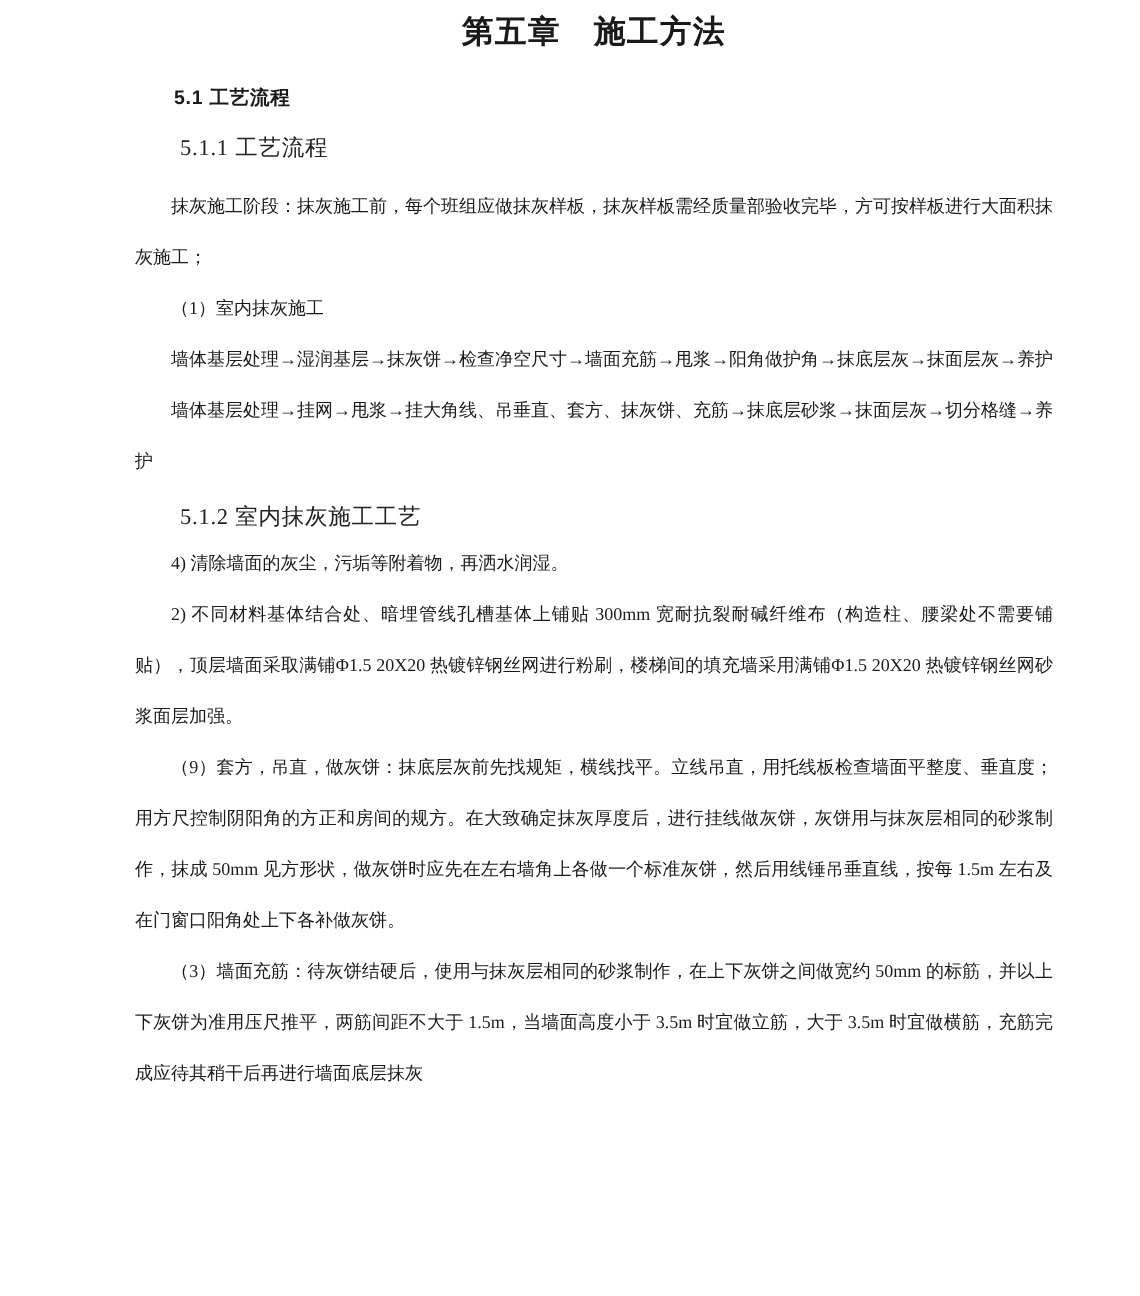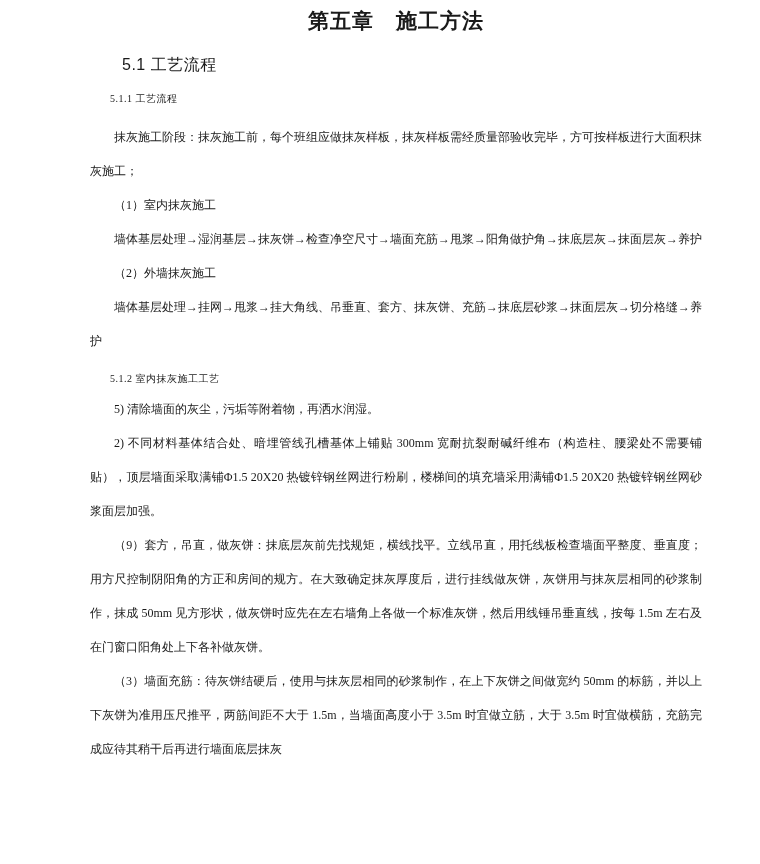--- a/index.html
+++ b/index.html
@@ -20,29 +20,29 @@
   }
   .doc-title {
     text-align: center;
     font-size: 21px;
     font-weight: bold;
     line-height: 32px;
     letter-spacing: 1px;
   }
   .heading-1 {
     font-family: "Liberation Sans", "DejaVu Sans", sans-serif;
-    font-size: 16px;
-    font-weight: normal;
+    font-size: 13px;
+    font-weight: bold;
     line-height: 26px;
     margin-top: 15px;
     text-indent: 2em;
     letter-spacing: 0.5px;
   }
   .heading-2 {
-    font-size: 10px;
+    font-size: 15px;
     font-weight: normal;
     line-height: 26px;
     margin-top: 8px;
     text-indent: 2em;
     color: #222222;
     letter-spacing: 0.5px;
   }
   .para {
     font-size: 12px;
     line-height: 34px;
@@ -65,28 +65,27 @@
   <div class="heading-1">5.1  工艺流程</div>
 
   <div class="heading-2">5.1.1  工艺流程</div>
 
   <p class="para first">抹灰施工阶段：抹灰施工前，每个班组应做抹灰样板，抹灰样板需经质量部验收完毕，方可按样板进行大面积抹灰施工；</p>
 
   <p class="para">（1）室内抹灰施工</p>
 
   <p class="para">墙体基层处理→湿润基层→抹灰饼→检查净空尺寸→墙面充筋→甩浆→阳角做护角→抹底层灰→抹面层灰→养护</p>
 
-  <p class="para">（2）外墙抹灰施工</p>
 
   <p class="para">墙体基层处理→挂网→甩浆→挂大角线、吊垂直、套方、抹灰饼、充筋→抹底层砂浆→抹面层灰→切分格缝→养护</p>
 
   <div class="heading-2">5.1.2  室内抹灰施工工艺</div>
 
 
-  <p class="para">5) 清除墙面的灰尘，污垢等附着物，再洒水润湿。</p>
+  <p class="para">4) 清除墙面的灰尘，污垢等附着物，再洒水润湿。</p>
 
   <p class="para">2) 不同材料基体结合处、暗埋管线孔槽基体上铺贴 300mm 宽耐抗裂耐碱纤维布（构造柱、腰梁处不需要铺贴），顶层墙面采取满铺Φ1.5 20X20 热镀锌钢丝网进行粉刷，楼梯间的填充墙采用满铺Φ1.5 20X20 热镀锌钢丝网砂浆面层加强。</p>
 
   <p class="para">（9）套方，吊直，做灰饼：抹底层灰前先找规矩，横线找平。立线吊直，用托线板检查墙面平整度、垂直度；用方尺控制阴阳角的方正和房间的规方。在大致确定抹灰厚度后，进行挂线做灰饼，灰饼用与抹灰层相同的砂浆制作，抹成 50mm 见方形状，做灰饼时应先在左右墙角上各做一个标准灰饼，然后用线锤吊垂直线，按每 1.5m 左右及在门窗口阳角处上下各补做灰饼。</p>
 
   <p class="para">（3）墙面充筋：待灰饼结硬后，使用与抹灰层相同的砂浆制作，在上下灰饼之间做宽约 50mm 的标筋，并以上下灰饼为准用压尺推平，两筋间距不大于 1.5m，当墙面高度小于 3.5m 时宜做立筋，大于 3.5m 时宜做横筋，充筋完成应待其稍干后再进行墙面底层抹灰</p>
 
 </div>
 
 </body></html>

